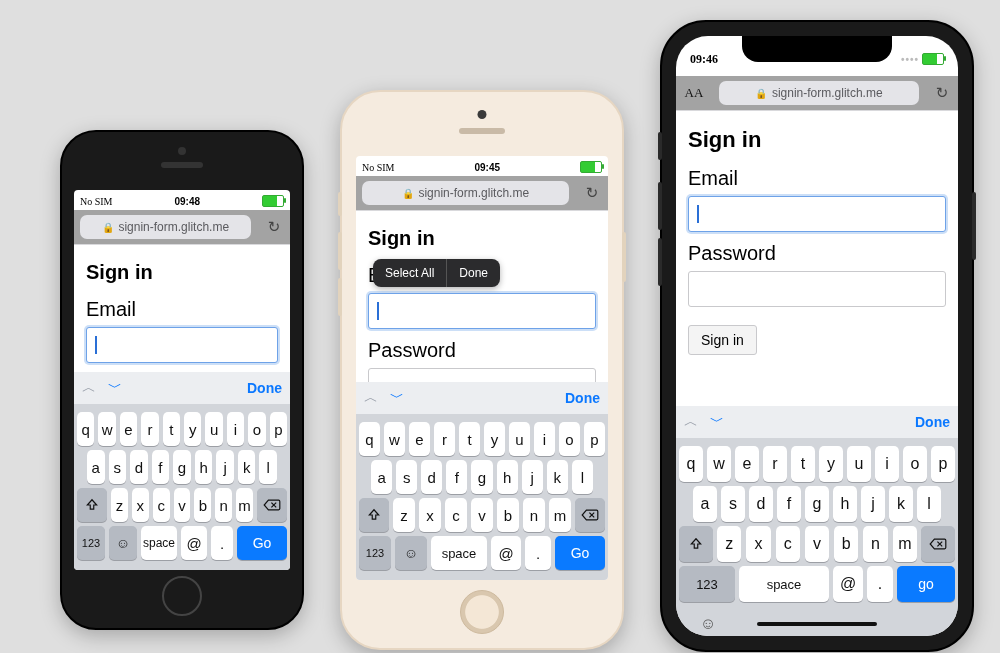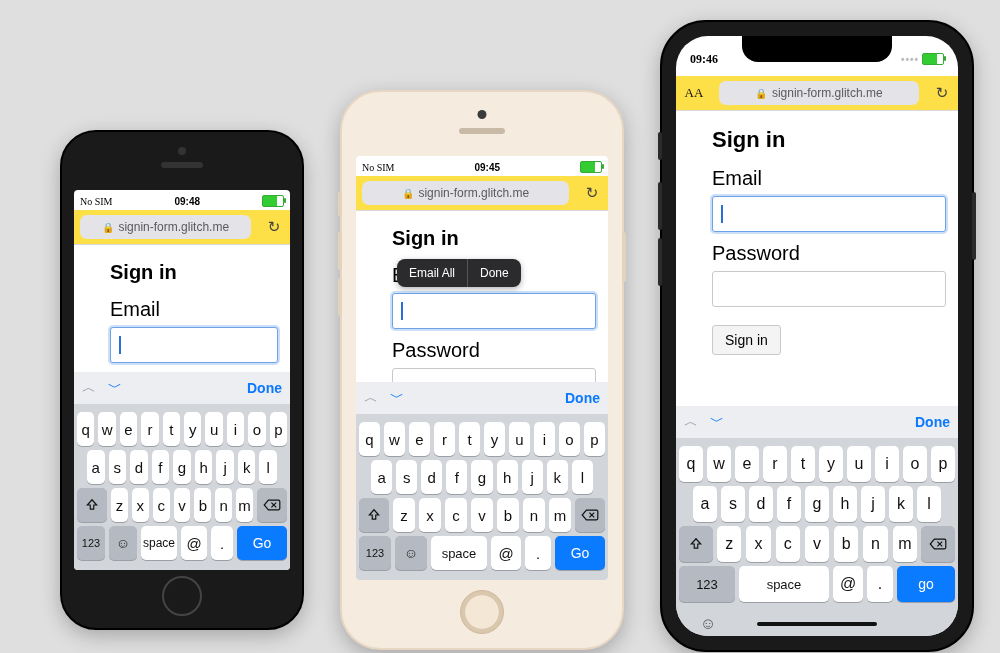--- a/index.html
+++ b/index.html
@@ -43,28 +43,28 @@
   .status .l{flex:0 0 auto;font-family:Liberation Serif, serif;}
   .status .c{flex:1;text-align:center;font-weight:600;}
   .status .r{flex:0 0 auto;display:flex;align-items:center;gap:3px;}
   .p3 .status{height:34px;padding:6px 14px 0;font-size:12px;font-weight:600;}
   .p3 .status .c{visibility:hidden;}
   .dots{letter-spacing:1px;color:#bbb;font-size:10px;}
   .batt{display:inline-block;width:20px;height:10px;border:1px solid #3a3;border-radius:2px;position:relative;background:linear-gradient(to right,#3c3 70%,transparent 70%);}
   .batt::after{content:"";position:absolute;right:-3px;top:2px;width:2px;height:5px;background:#3a3;border-radius:1px;}
 
   
-  .addr{display:flex;align-items:center;gap:13px;padding:5px 6px;background:#fde047;border-bottom:1px solid #d9d9dc;}
+  .addr{display:flex;align-items:center;gap:13px;padding:5px 6px;background:#a3a3a3;border-bottom:1px solid #d9d9dc;}
   .addr .pill{flex:1;display:flex;align-items:center;justify-content:center;gap:4px;height:24px;background:#e4e4e8;border-radius:7px;font-size:12px;color:#5a5a5e;}
   .addr .aa{font-size:12px;color:#111;width:24px;text-align:center;}
   .addr .reload{width:20px;text-align:center;font-size:15px;color:#444;}
   .lock{font-size:10px;}
 
   
-  .page{padding:10px 12px;margin-left:24px;}
+  .page{padding:10px 12px;}
   .h1{font-size:20px;font-weight:700;margin:6px 0 14px;}
   .lbl{font-size:20px;margin:10px 0 6px;}
   .inp{width:100%;box-sizing:border-box;height:36px;border:1px solid #c9c9cc;border-radius:3px;background:#fff;padding:0 8px;position:relative;}
   .inp.focus{border:1px solid #6ea2e8;box-shadow:0 0 0 2px rgba(110,162,232,.35);}
   .inp .cursor{position:absolute;left:8px;top:8px;bottom:8px;width:2px;background:#2a6fd6;animation:blink 1s steps(1) infinite;}
   @keyframes blink{50%{opacity:0}}
   .btn{display:inline-block;margin-top:18px;padding:6px 12px;font-size:14px;border:1px solid #c9c9cc;background:#f4f4f4;border-radius:3px;}
 
   
   .ctxwrap{position:relative;height:0;}
@@ -220,21 +220,21 @@
         <span class="lock">🔒</span>
         <span>signin-form.glitch.me</span>
       </div>
       <span class="reload">↻</span>
     </div>
     <div class="page">
       <div class="h1">Sign in</div>
       <div class="lbl">Email</div>
       <div class="ctxwrap">
         <div class="ctx">
-          <div>Email All</div>
+          <div>Select All</div>
           <div class="sep"></div>
           <div>Done</div>
         </div>
       </div>
       <div class="inp focus">
             <span class="cursor"></span>
           </div>
       <div class="lbl">Password</div>
       <div class="inp"></div>
     </div>

